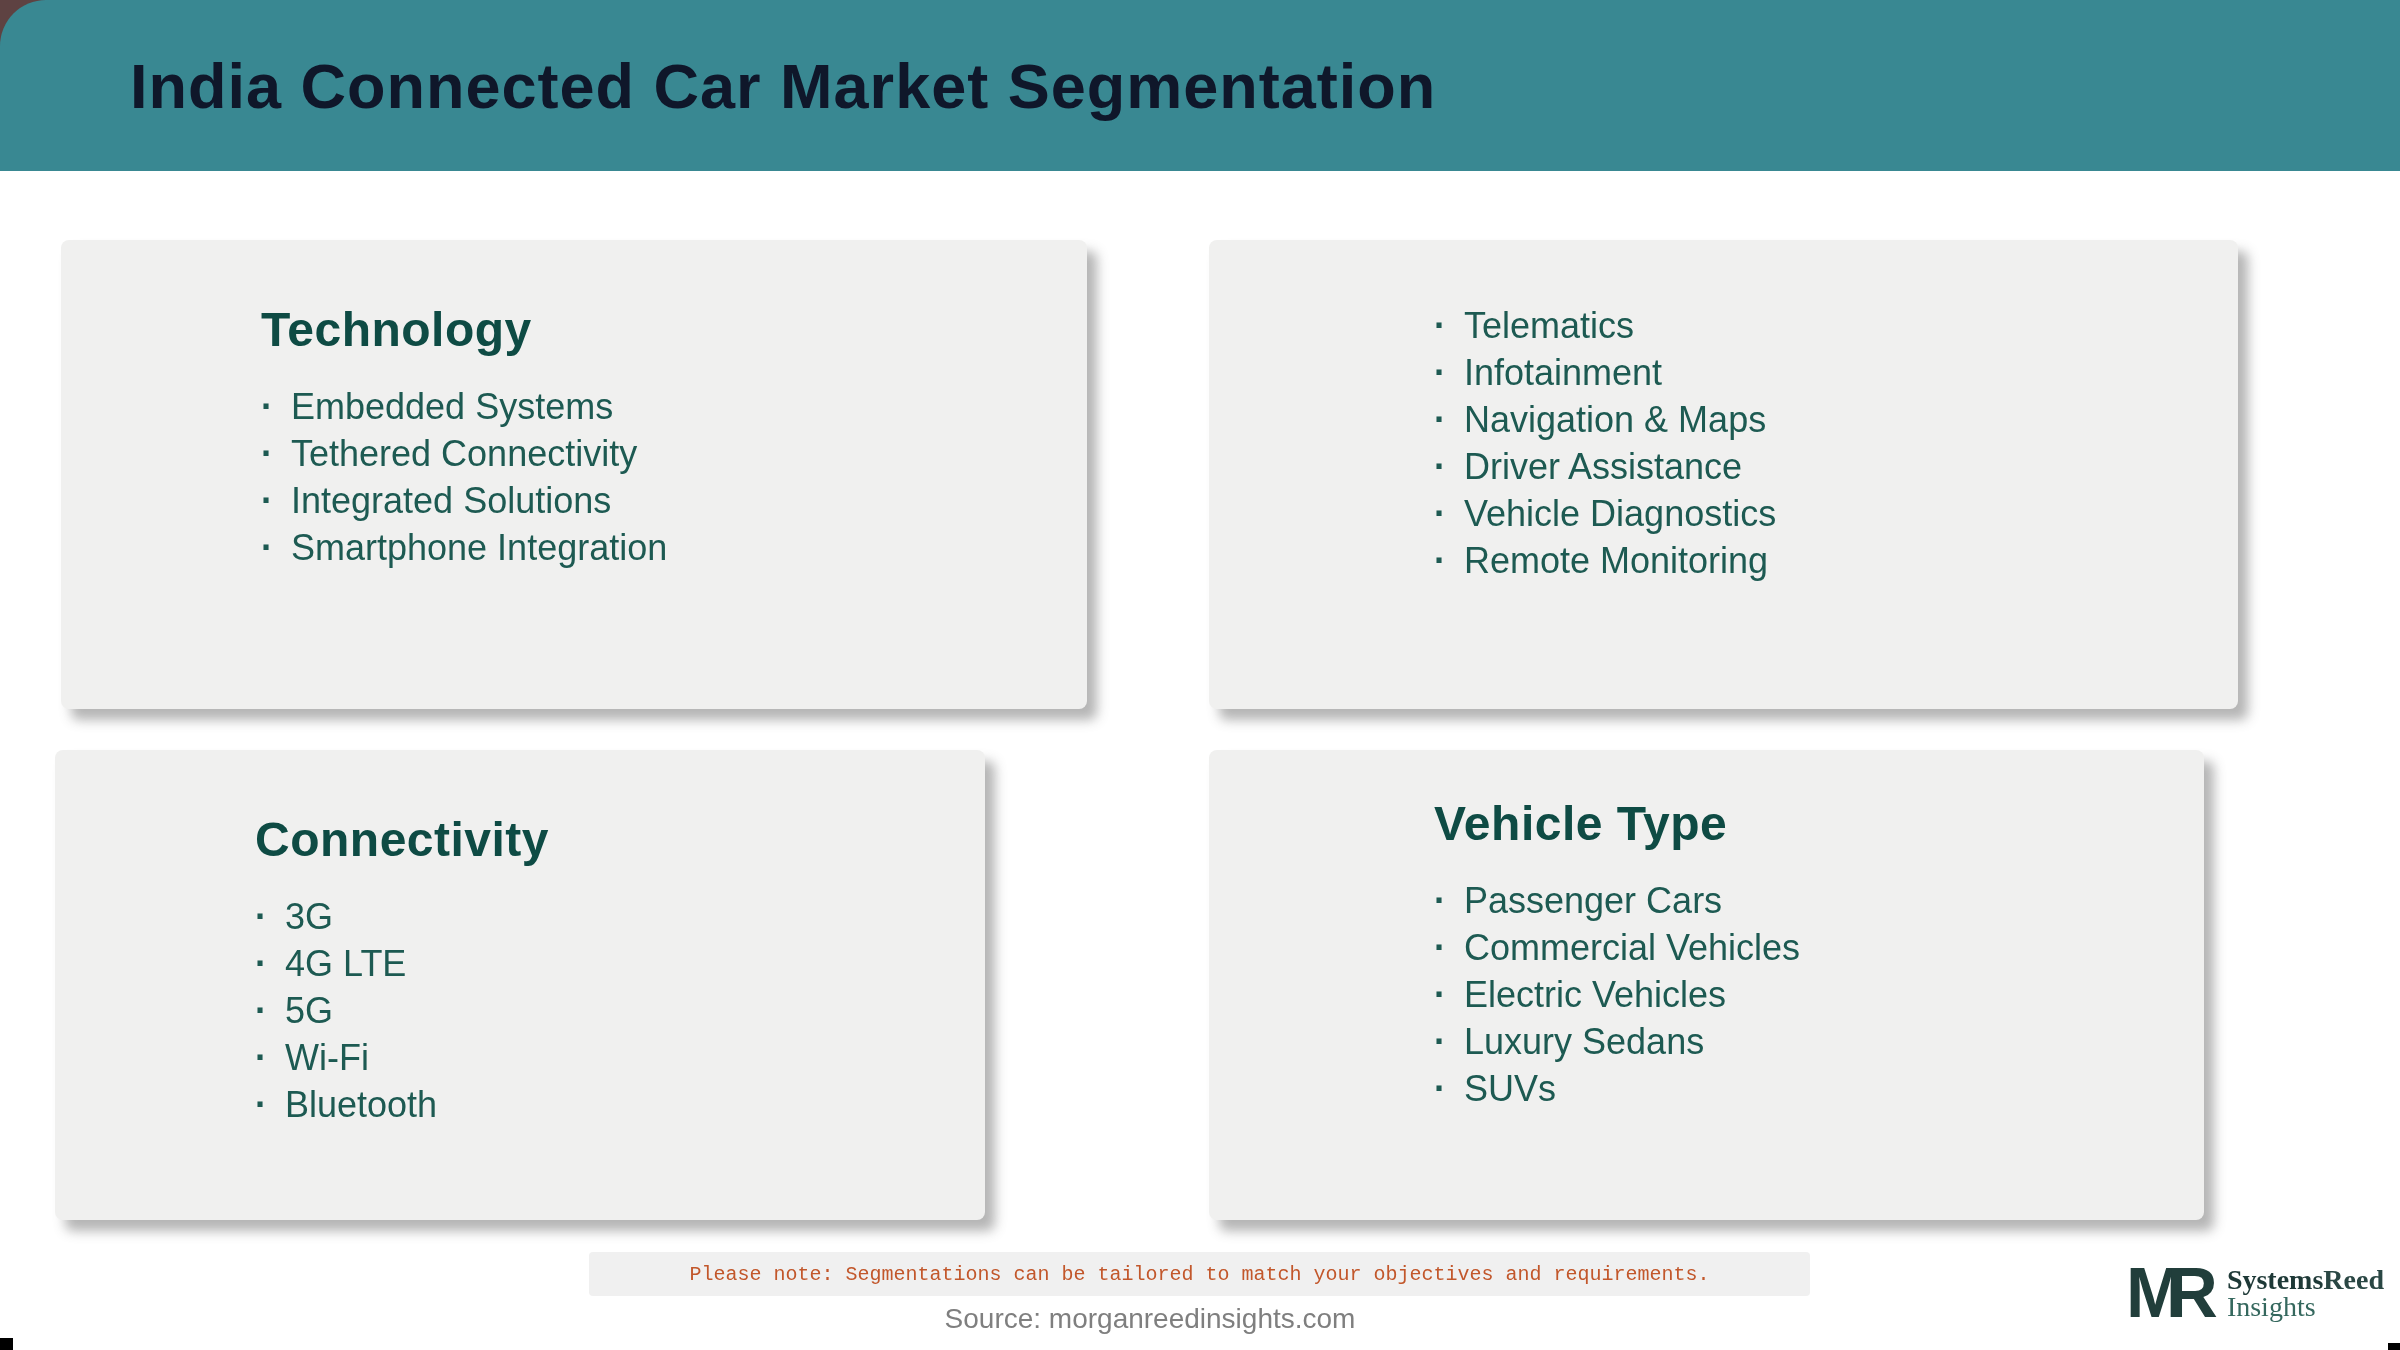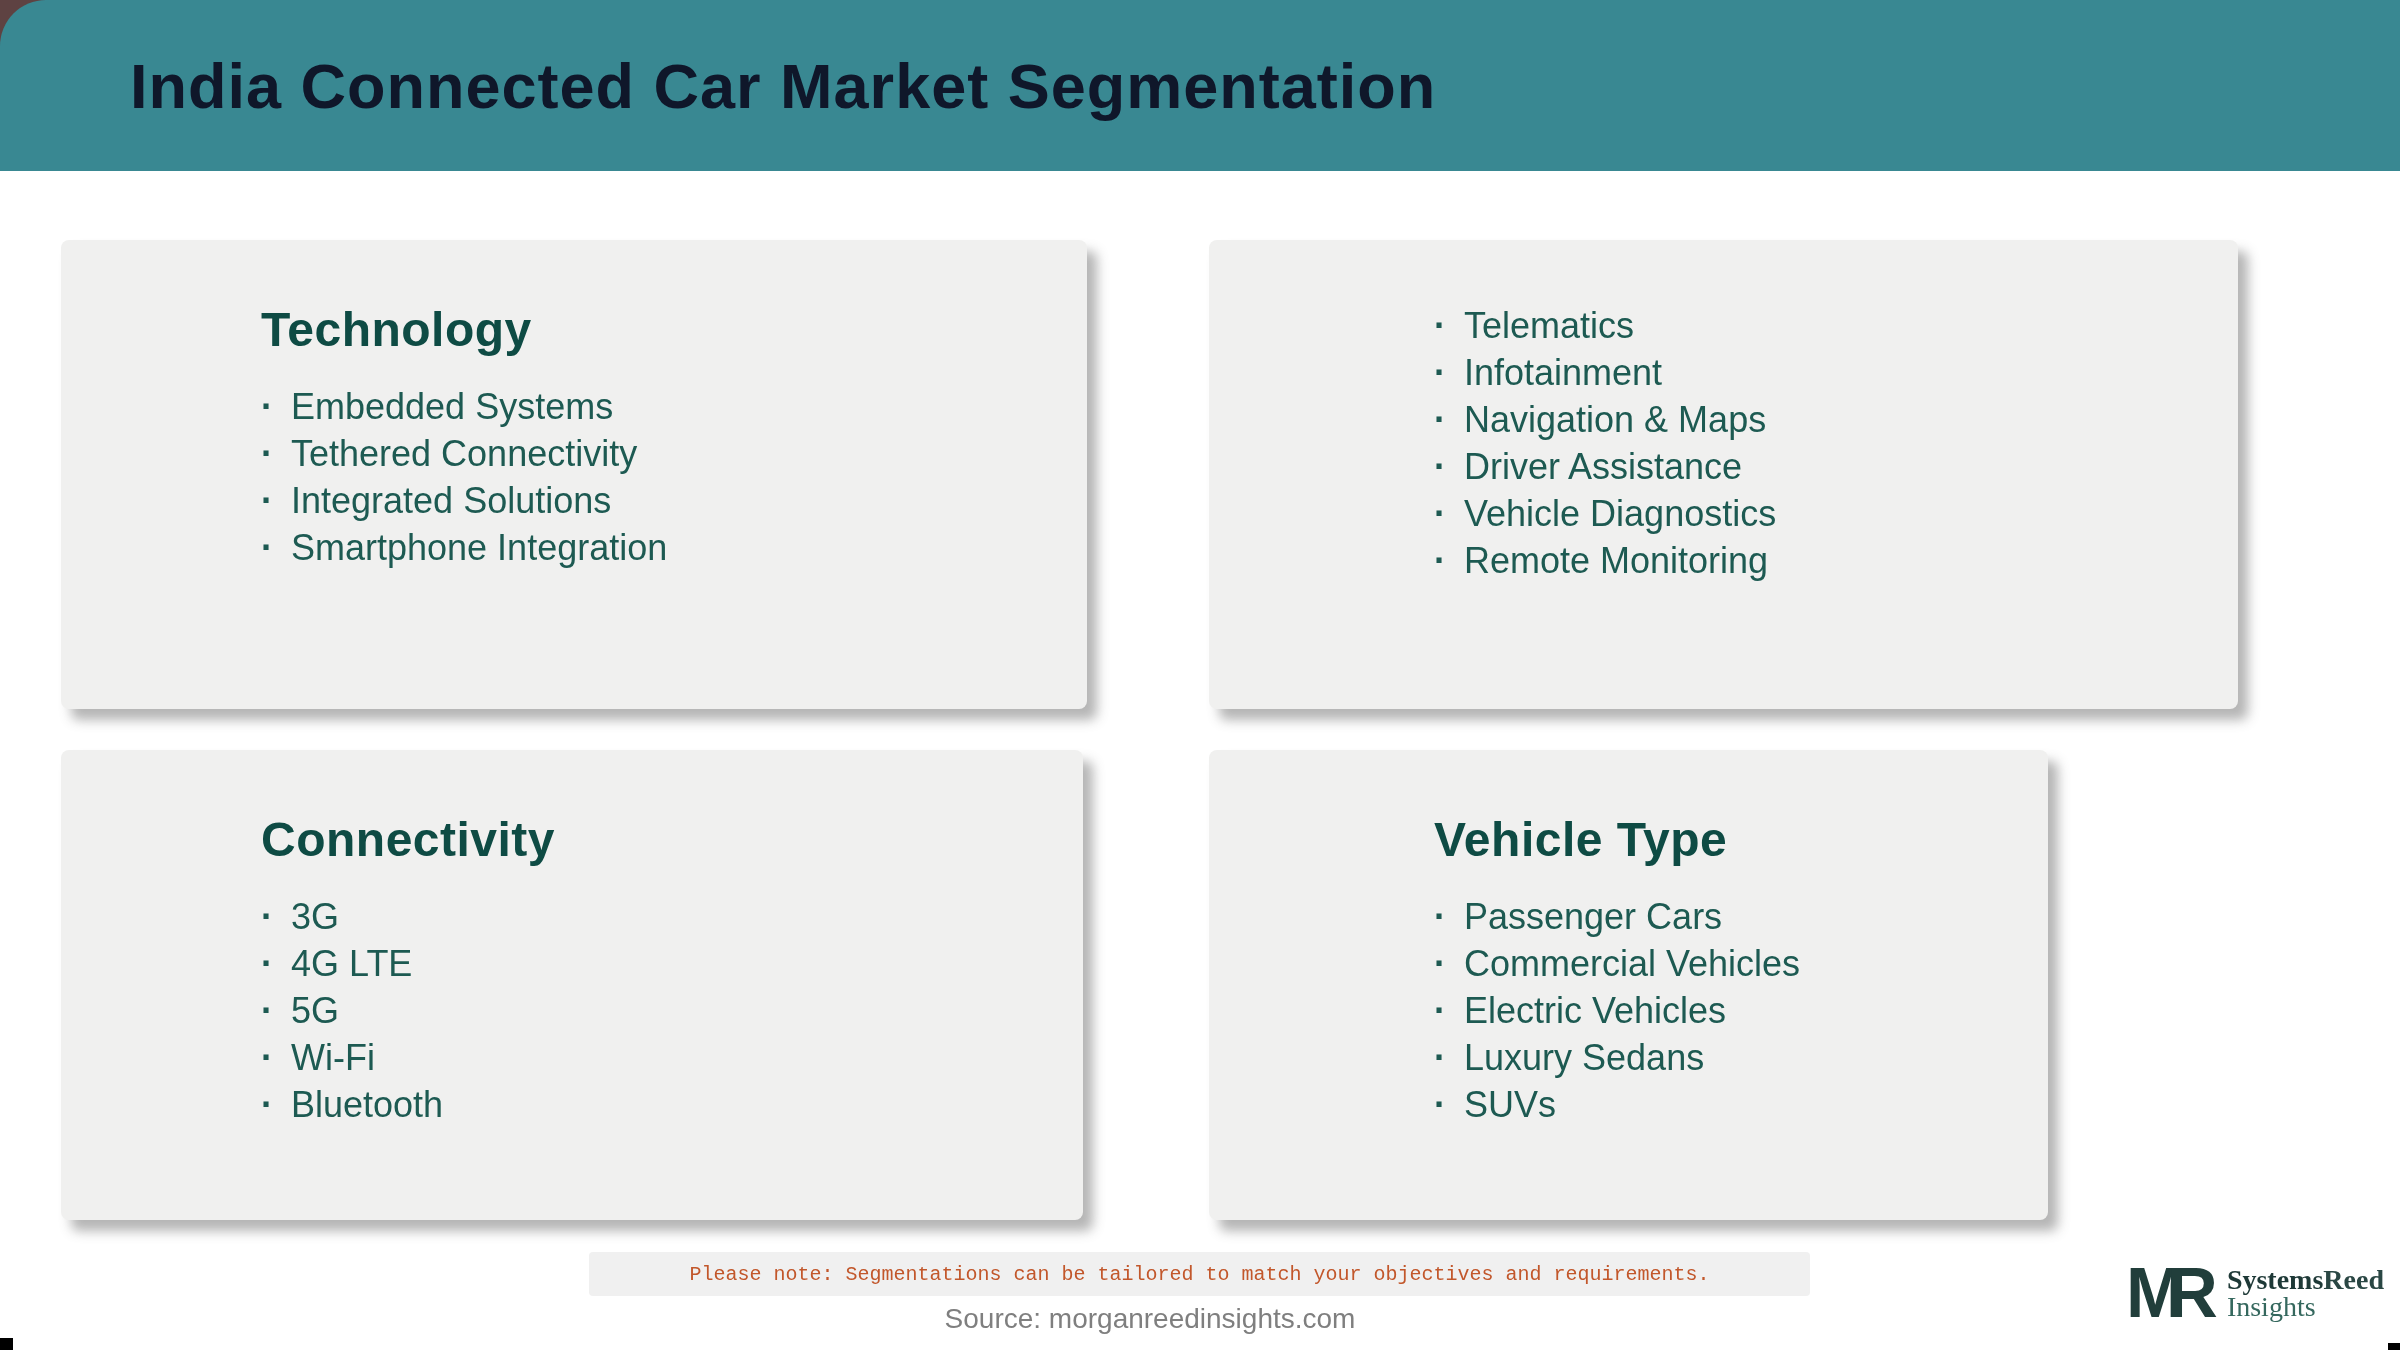--- a/index.html
+++ b/index.html
@@ -39,22 +39,22 @@
 
   .card {
     position: absolute;
     background: #F0F0EF;
     border-radius: 8px;
     box-shadow: 10px 11px 12px rgba(90, 90, 90, 0.45);
     box-sizing: border-box;
   }
   .card-0 { left: 61px;   top: 240px; width: 1026px; height: 469px; padding: 62px 40px 0 200px; }
   .card-1 { left: 1209px; top: 240px; width: 1029px; height: 469px; padding: 62px 40px 0 225px; }
-  .card-2 { left: 61px;   top: 750px; width: 1022px; height: 470px; padding: 62px 40px 0 200px; }
-  .card-3 { left: 1209px; top: 750px; width: 839px; height: 470px; padding: 62px 40px 0 225px; }
+  .card-2 { left: 55px;   top: 750px; width: 930px; height: 470px; padding: 62px 40px 0 200px; }
+  .card-3 { left: 1209px; top: 750px; width: 995px; height: 470px; padding: 46px 40px 0 225px; }
 
   .card h2 {
     margin: 0 0 26px 0;
     font-size: 48px;
     font-weight: 700;
     color: #0E4B44;
     letter-spacing: 0.5px;
   }
   .card ul {
     list-style: none;

